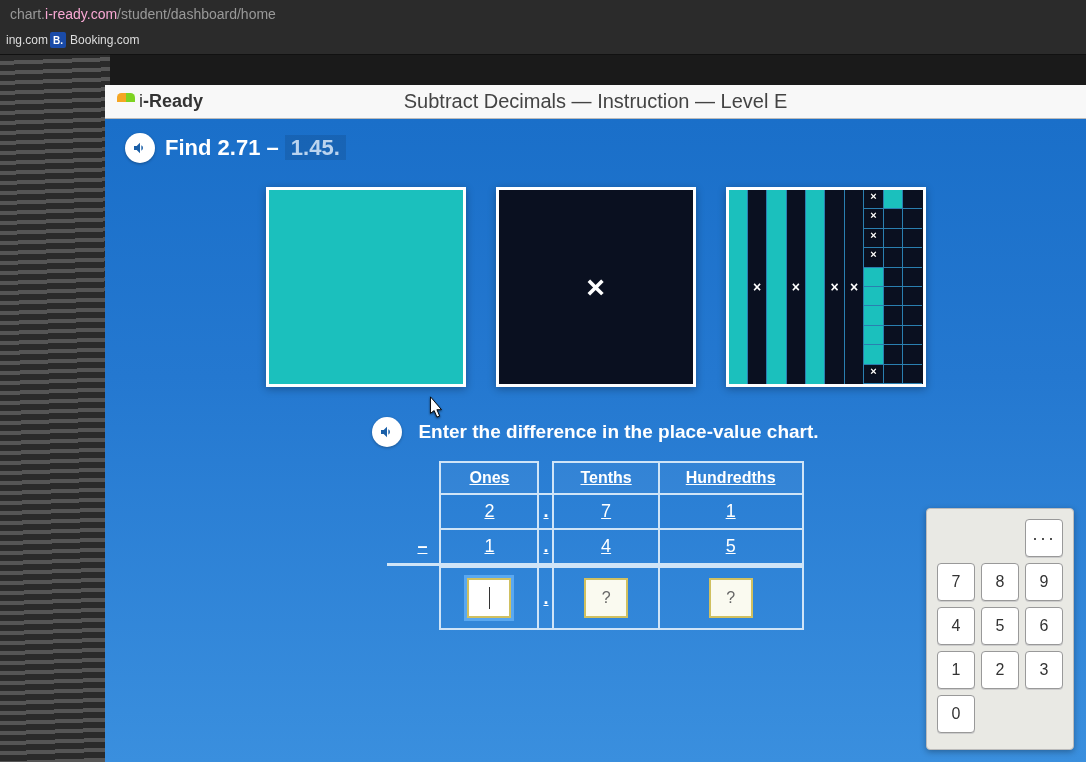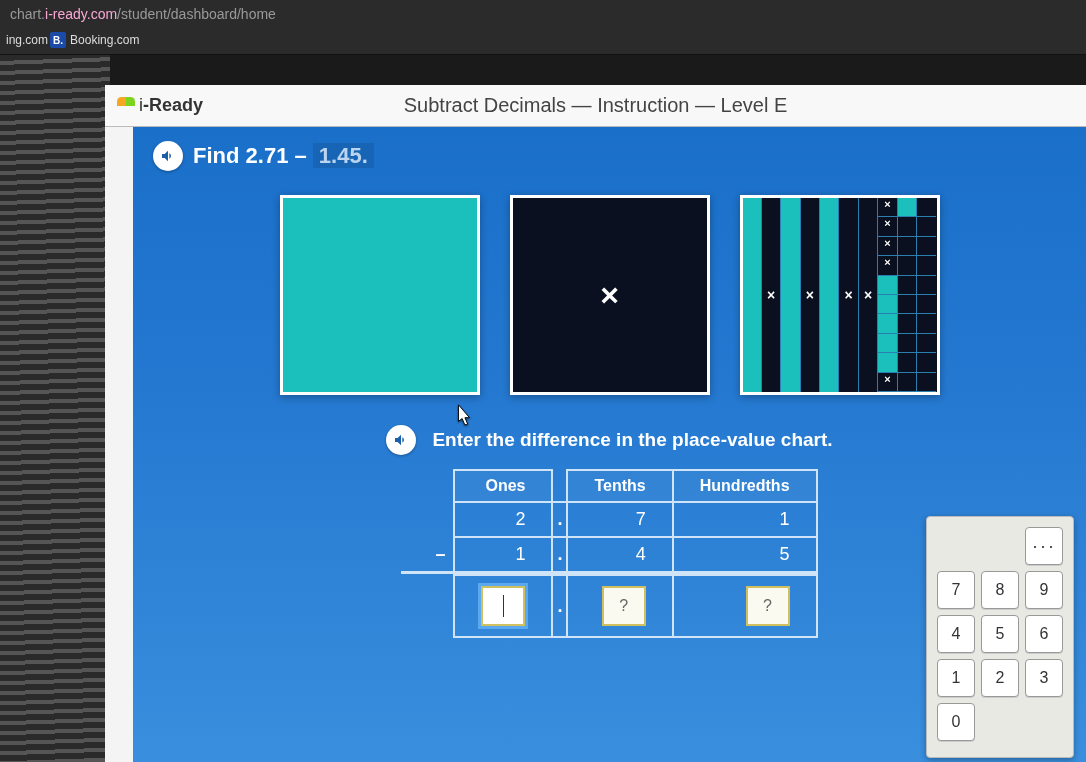--- a/index.html
+++ b/index.html
@@ -42,39 +42,38 @@
 }
 .app-frame {
   position: absolute;
   left: 105px; right: 0; top: 85px; bottom: 0;
   background: #f4f4f4;
   z-index: 1;
 }
 .app-header {
   background: #f8f8f8;
   border-bottom: 1px solid #bbb;
-  height: 42px;
+  height: 34px;
   display: flex;
   align-items: center;
   padding: 0 12px;
   position: relative;
 }
 .brand { font-weight: 600; font-size: 18px; color: #333; display:flex; align-items:center; gap:4px;}
 .brand .logo { width:18px;height:18px; position:relative;}
 .brand .logo::before { content:''; position:absolute; left:0;top:0;width:9px;height:9px;background:#f5a623;border-radius:50% 0 0 0;}
 .brand .logo::after { content:''; position:absolute; right:0;top:0;width:9px;height:9px;background:#7ed321;border-radius:0 50% 0 0;}
 .brand .i { font-weight:400; }
 .lesson-title { position:absolute; left:50%; transform:translateX(-50%); font-size:20px; color:#444;}
 .app-body {
   background: linear-gradient(180deg, #1a6fc9 0%, #2478d0 40%, #3a8fde 100%);
   height: calc(100% - 34px);
   position: relative;
   padding: 14px 20px;
   color: #fff;
-  margin-left: 28px;
 }
 .prompt-row { display:flex; align-items:center; gap:10px; margin-bottom: 24px;}
 .audio-btn {
   width: 30px; height: 30px; border-radius: 50%;
   background: #fff; display:flex; align-items:center; justify-content:center;
   box-shadow: 0 1px 3px rgba(0,0,0,.3);
   cursor: pointer;
 }
 .audio-btn svg { width:16px; height:16px; fill:#1a5fa8; }
 .prompt-text { font-size: 22px; font-weight: bold; }
@@ -109,22 +108,23 @@
 .instruction-row { display:flex; align-items:center; justify-content:center; gap:16px; margin-top: 30px;}
 .instruction-text { font-size: 19px; font-weight: bold; }
 
 .pv-table {
   margin: 14px auto 0;
   border-collapse: collapse;
   color:#fff;
 }
 .pv-table th, .pv-table td {
   border: 2px solid #cfe4f7;
-  text-align:right;
+  text-align:center;
   font-size: 16px;
+  text-decoration: underline;
 }
 .pv-table th { padding: 6px 26px; font-weight:bold; background: rgba(255,255,255,.05);}
 .pv-table td { padding: 6px 26px; font-size: 18px;}
 .pv-table .dot-col { border-left:2px solid #cfe4f7; border-right:2px solid #cfe4f7; width: 14px; padding:0 4px; font-weight:bold;}
 .minus-cell { border:none !important; font-size:22px; font-weight:bold; padding-right:8px !important;}
 .answer-row td { padding: 10px 26px; }
 .answer-input {
   width: 44px; height: 40px; background:#fafaf0; border:2px solid #d0c060;
   display:inline-flex; align-items:center; justify-content:center;
   color:#666; font-size:16px;

